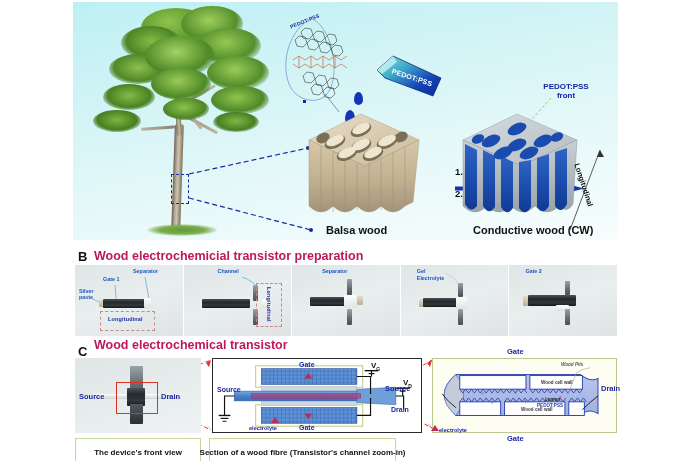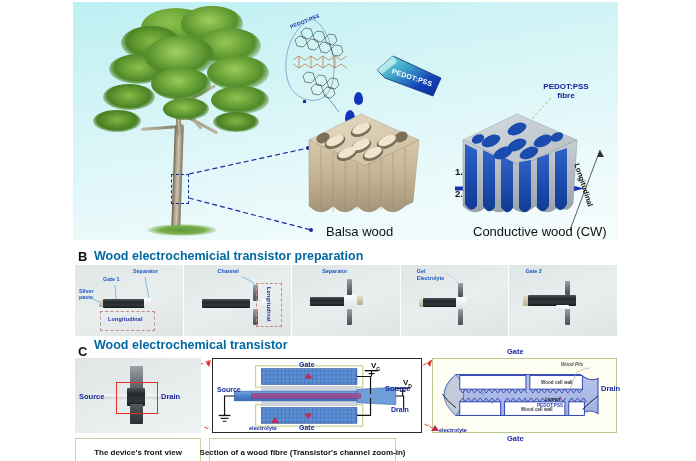--- a/index.html
+++ b/index.html
@@ -22,21 +22,21 @@
     position: absolute;
     font-weight: bold;
     font-size: 13px;
     color: #111;
     letter-spacing: 0;
   }
   .panel-heading {
     position: absolute;
     font-weight: bold;
     font-size: 12.5px;
-    color: #0369a1;
+    color: #be185d;
   }
 
   
   #panelA {
     position: absolute;
     left: 73px; top: 2px;
     width: 545px; height: 238px;
     background: linear-gradient(170deg,#bdf0f3 0%, #d4f4f6 35%, #e9f9fa 70%, #f7fdfd 100%);
     overflow: hidden;
   }
@@ -109,21 +109,21 @@
 
   .cw-pedot-lbl {
     position: absolute; left: 448px; top: 80px; width: 90px;
     text-align: center; font-size: 8px; font-weight: bold; color: #12239e; line-height: 1.15;
   }
   .longi-A {
     position: absolute; left: 508px; top: 160px;
     font-size: 7.5px; font-weight: bold; color: #111;
     transform: rotate(72deg); transform-origin: left top;
   }
-  .caption-A { position: absolute; font-size: 13px; font-weight: normal; color: #111; }
+  .caption-A { position: absolute; font-size: 11px; font-weight: bold; color: #111; }
 
   
   #panelB-letter { left: 78px; top: 249px; }
   #panelB-heading { left: 94px; top: 249px; }
   #panelB {
     position: absolute; left: 75px; top: 265px;
     width: 542px; height: 71px;
     display: flex;
   }
   .bcell {
@@ -398,21 +398,21 @@
           <ellipse cx="72" cy="43" rx="10" ry="5.4" transform="rotate(-24 72 43)"></ellipse>
           <ellipse cx="60" cy="35" rx="10" ry="5.4" transform="rotate(-24 60 35)"></ellipse>
           <ellipse cx="21" cy="29" rx="6.5" ry="4.4" transform="rotate(-24 21 29)"></ellipse>
           <ellipse cx="100" cy="27" rx="6.5" ry="4.4" transform="rotate(-24 100 27)"></ellipse>
         </g>
       </svg>
     </div>
 
     <div class="cw-pedot-lbl">
       <span>PEDOT:PSS</span><br>
-      <span>fibre</span>
+      <span>front</span>
     </div>
 
     <div class="longi-A">Longitudinal</div>
 
     <div class="caption-A" style="left:253px;top:222px;">Balsa wood</div>
     <div class="caption-A" style="left:400px;top:222px;">Conductive wood (CW)</div>
   </div>
 
   <div class="panel-letter" id="panelB-letter">B</div>
   <div class="panel-heading" id="panelB-heading">Wood electrochemicial transistor preparation</div>

